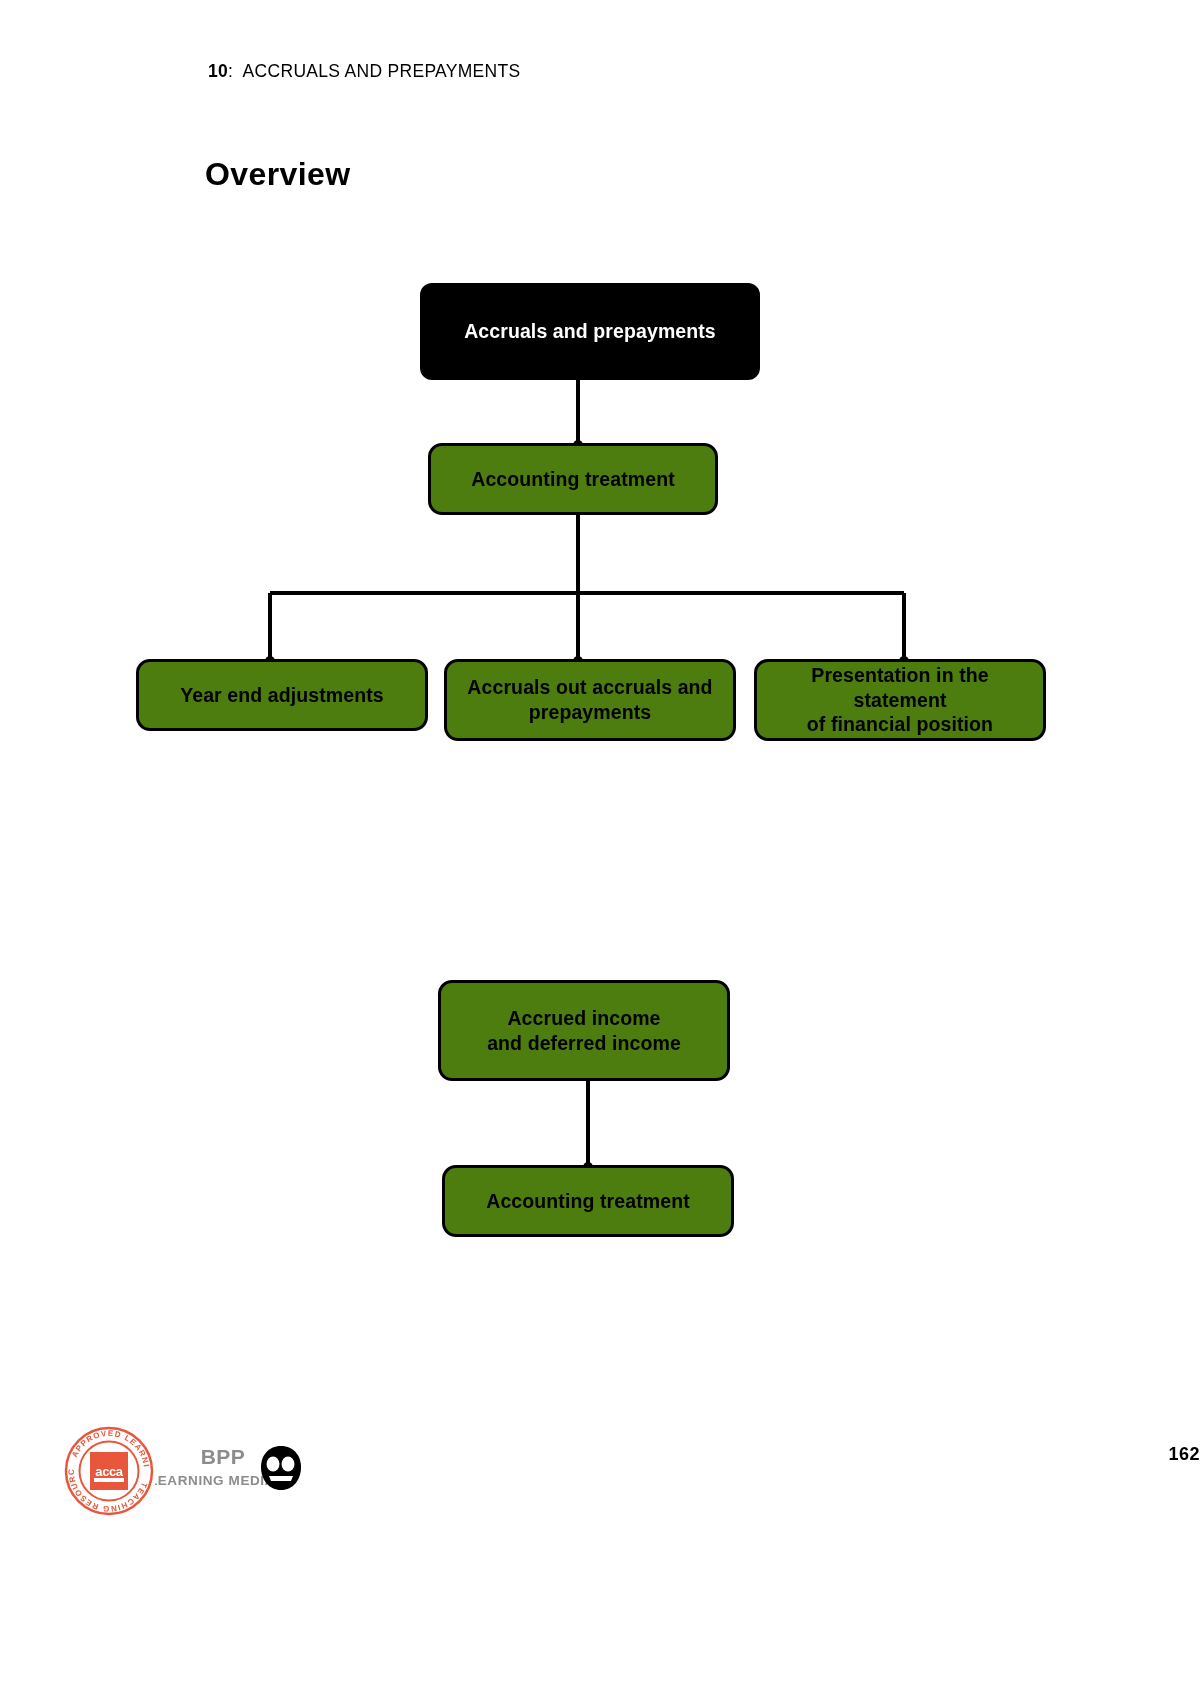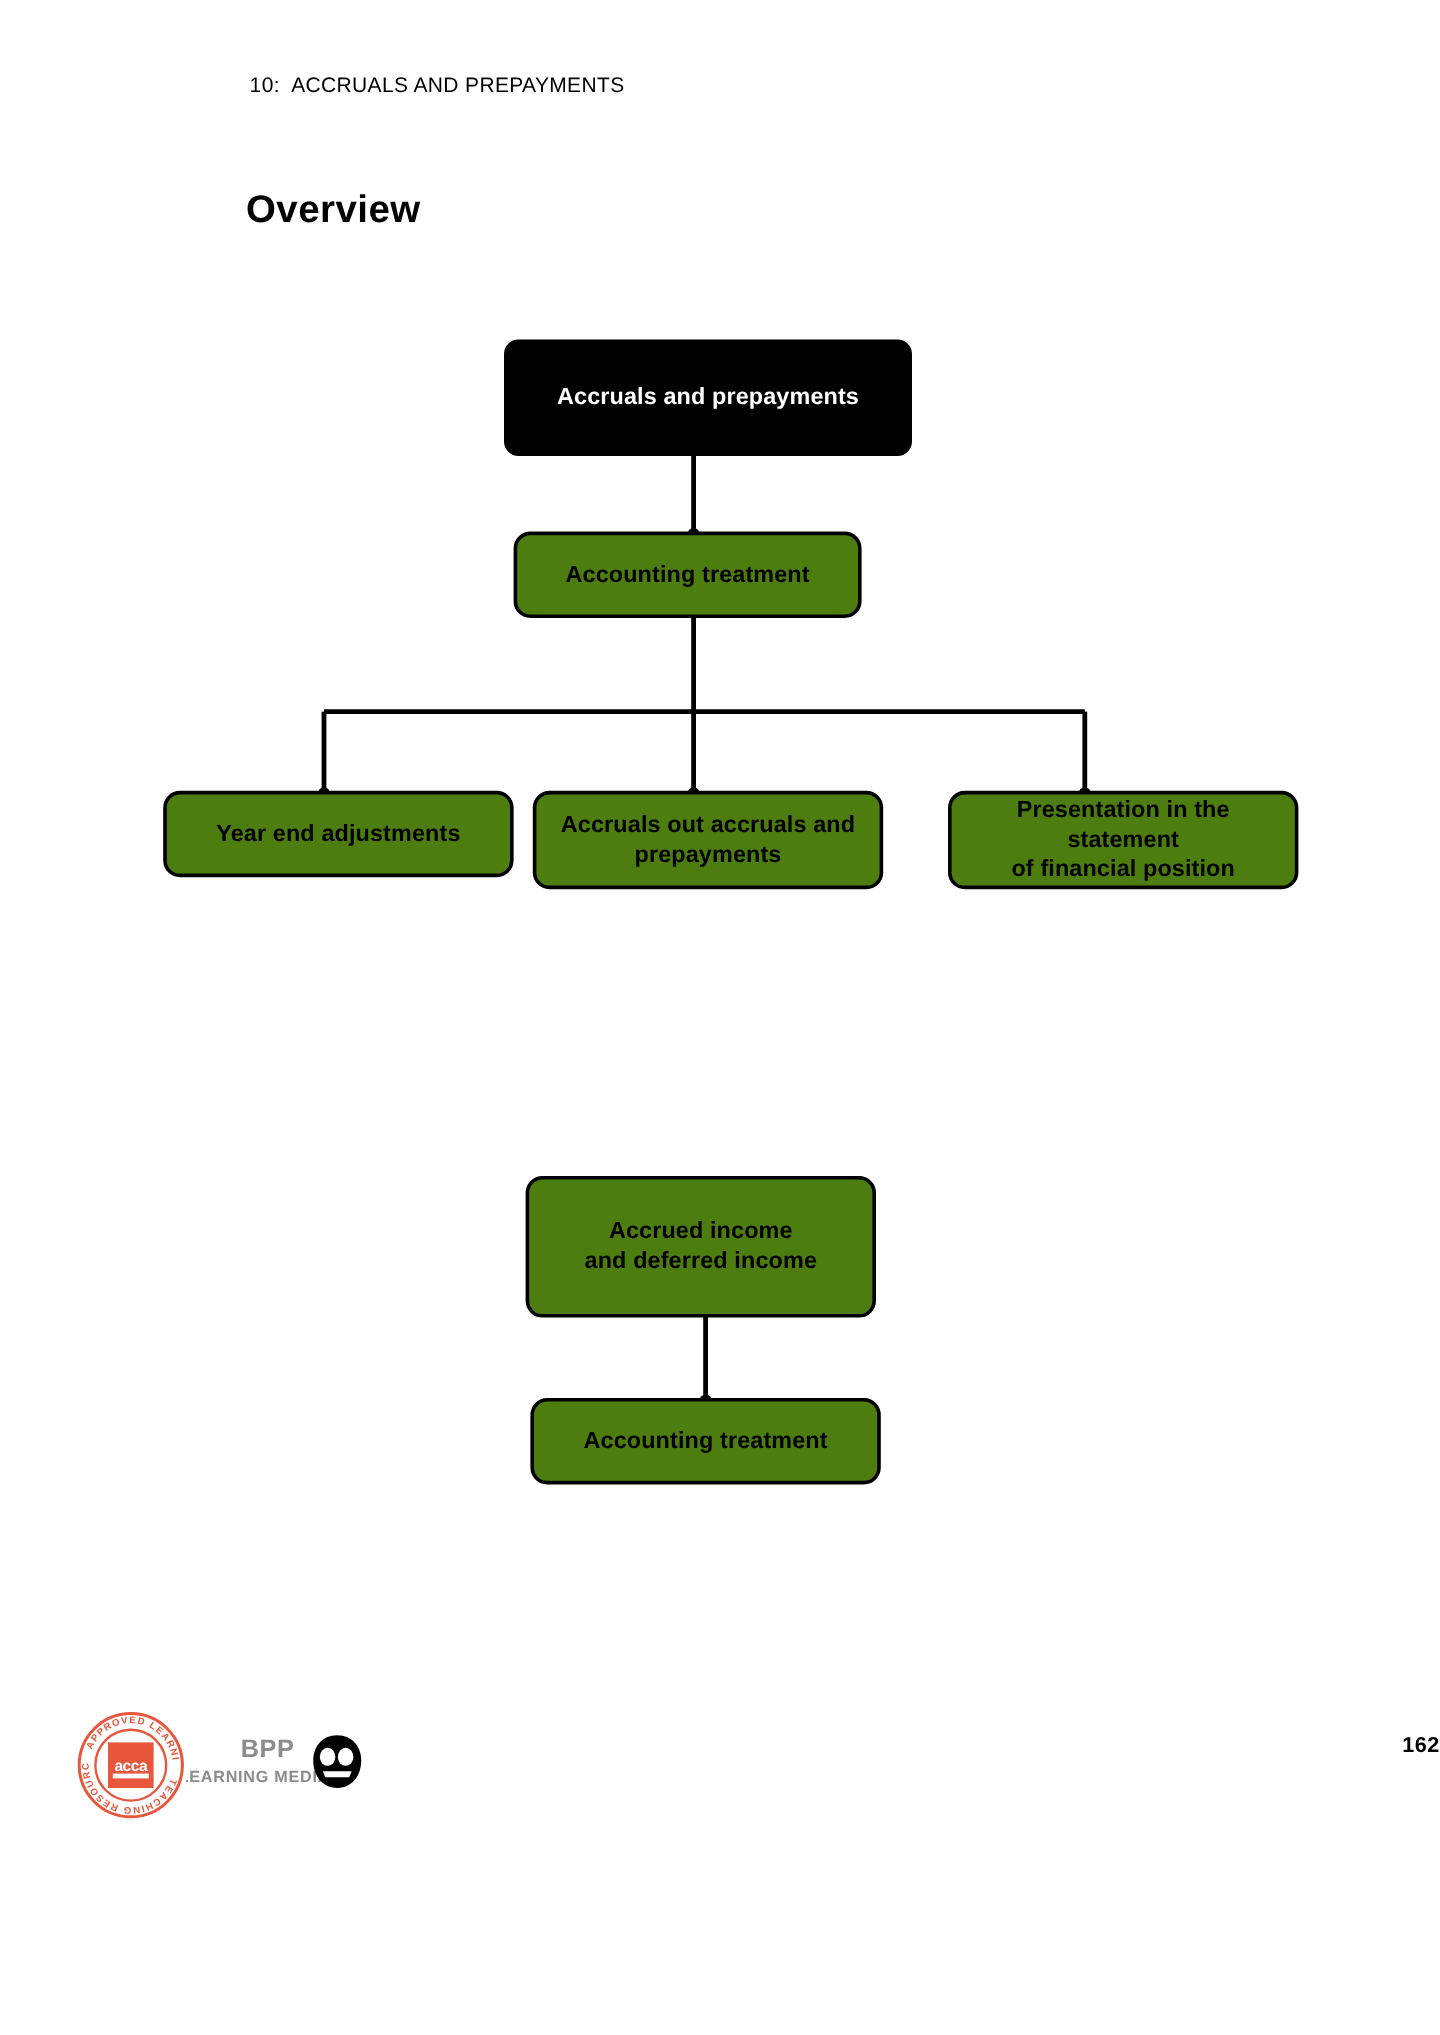--- a/index.html
+++ b/index.html
@@ -21,21 +21,21 @@
   
   .page-header {
     position: absolute;
     left: 208px;
     top: 61px;
     font-size: 17.5px;
     letter-spacing: 0.3px;
     white-space: nowrap;
   }
   .page-header .chap-num {
-    font-weight: normal;
+    font-weight: bold;
   }
   .page-header .chap-title {
     font-weight: normal;
   }
 
   
   .section-heading {
     position: absolute;
     left: 205px;
     top: 135px;
@@ -78,24 +78,24 @@
     color: #ffffff;
     border-radius: 12px;
   }
   .node .node-label { display: block; }
 
   
   #node-root          { left: 420px; top: 283px;  width: 340px; height: 97px; }
   #node-accounting-1  { left: 428px; top: 443px;  width: 290px; height: 72px; }
   #node-year-end      { left: 136px; top: 659px;  width: 292px; height: 72px; }
   #node-reversing     { left: 444px; top: 659px;  width: 292px; height: 82px; }
-  #node-presentation  { left: 754px; top: 659px;  width: 292px; height: 82px; margin-left: 36px; }
-
-  
-  #node-accrued       { left: 438px; top: 980px;  width: 292px; height: 118px; }
+  #node-presentation  { left: 754px; top: 659px;  width: 292px; height: 82px; }
+
+  
+  #node-accrued       { left: 438px; top: 980px;  width: 292px; height: 101px; }
   #node-accounting-2  { left: 442px; top: 1165px; width: 292px; height: 72px; }
   .acca-seal {
     position: absolute;
     left: 63px;
     top: 1425px;
     width: 92px;
     height: 92px;
   }
   .bpp-logo {
     position: absolute;

